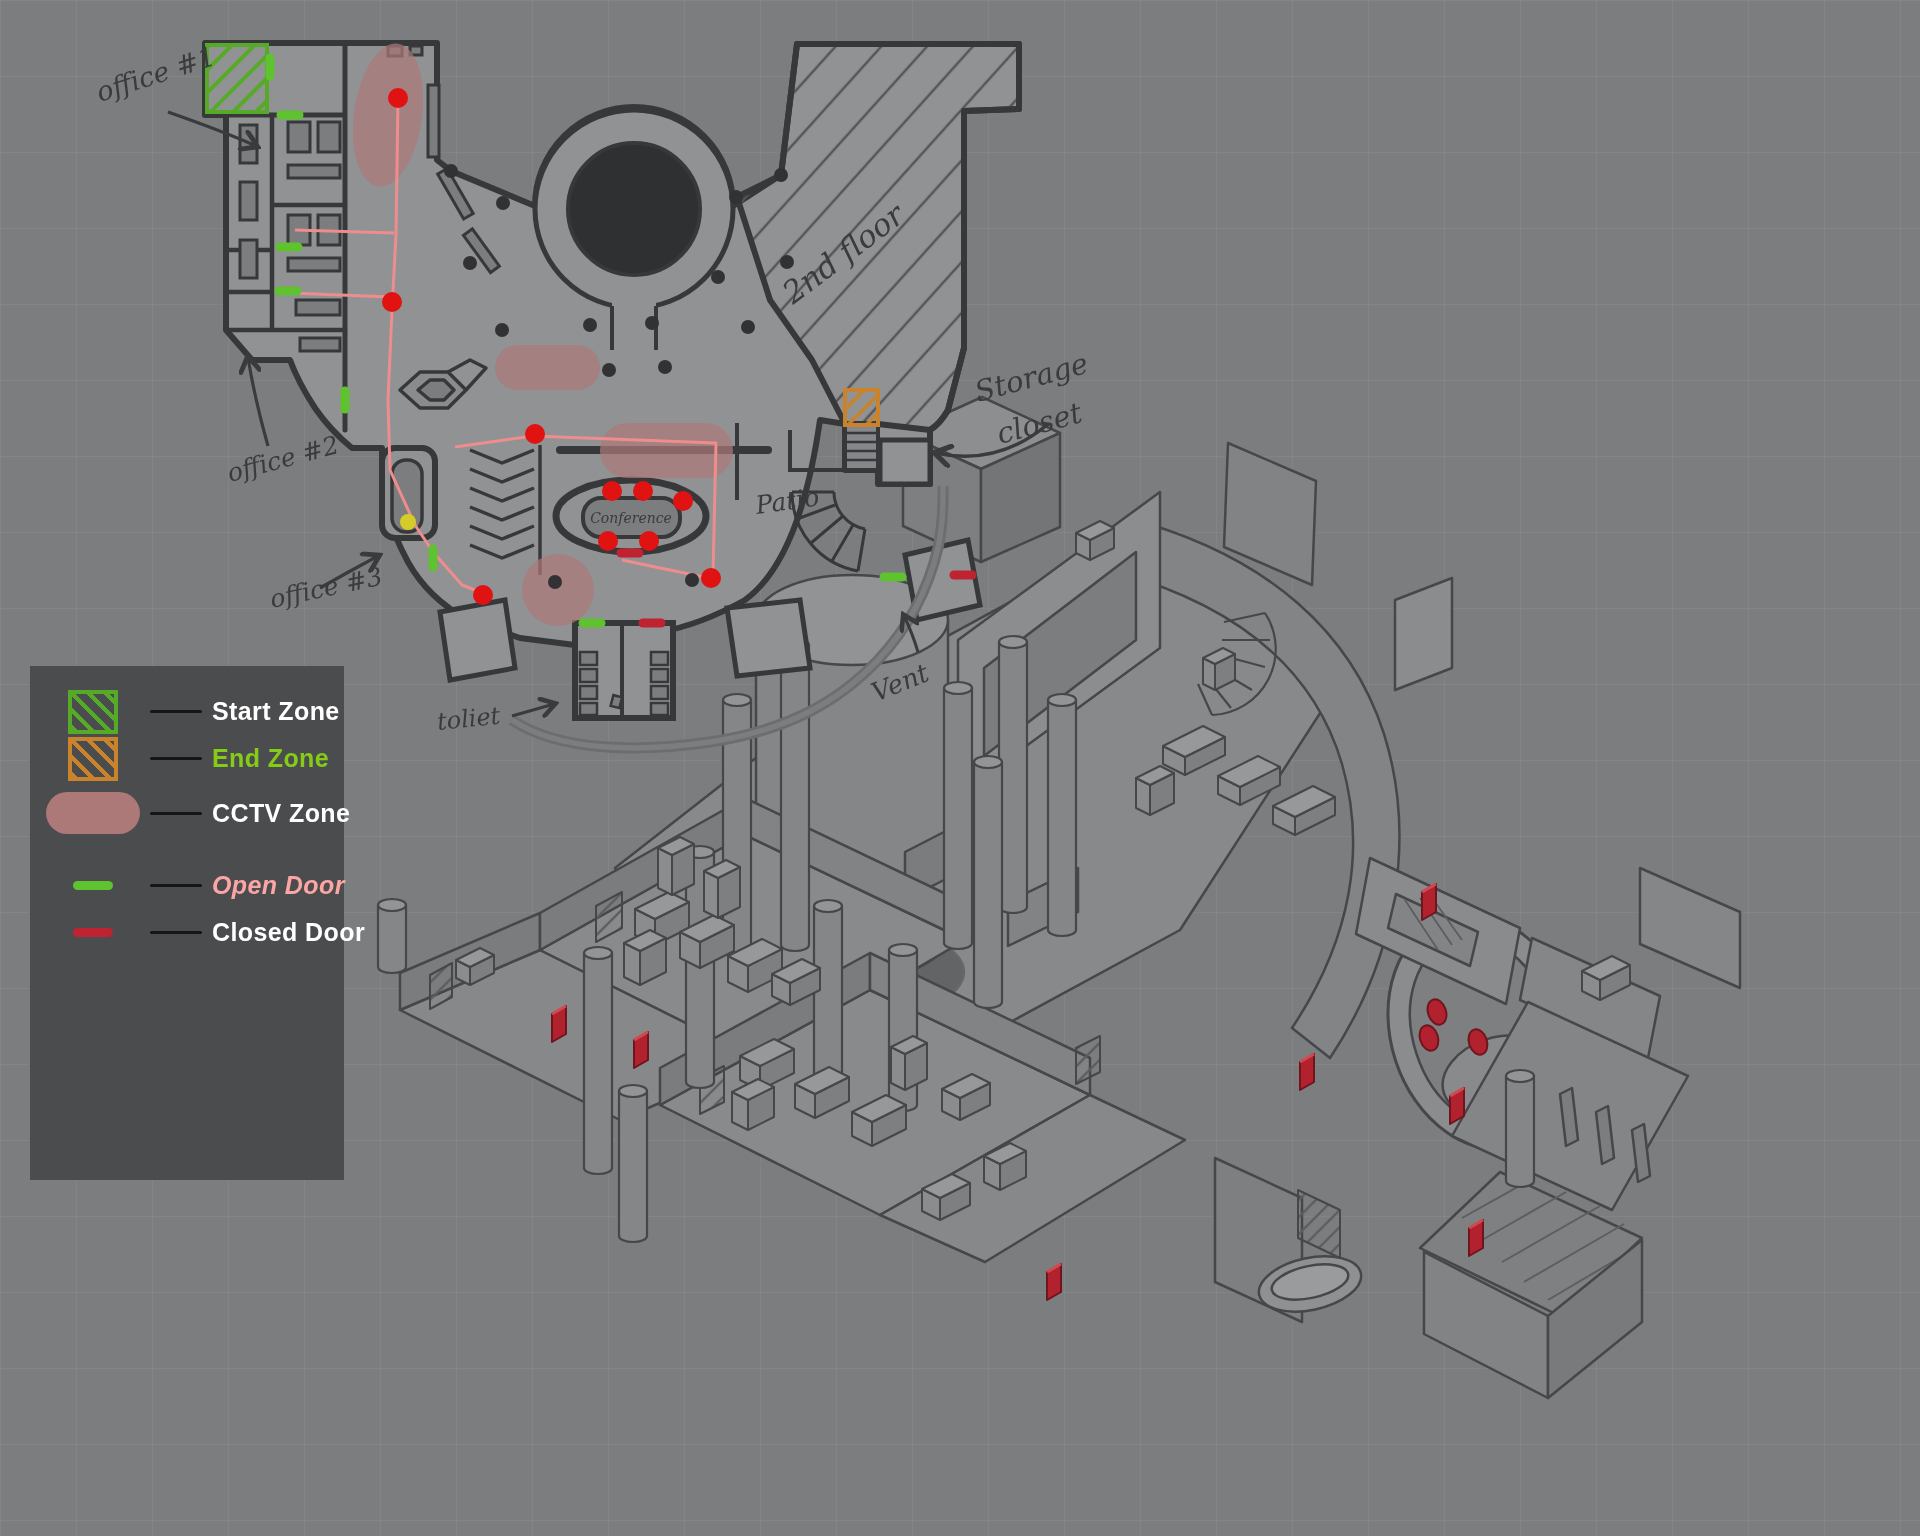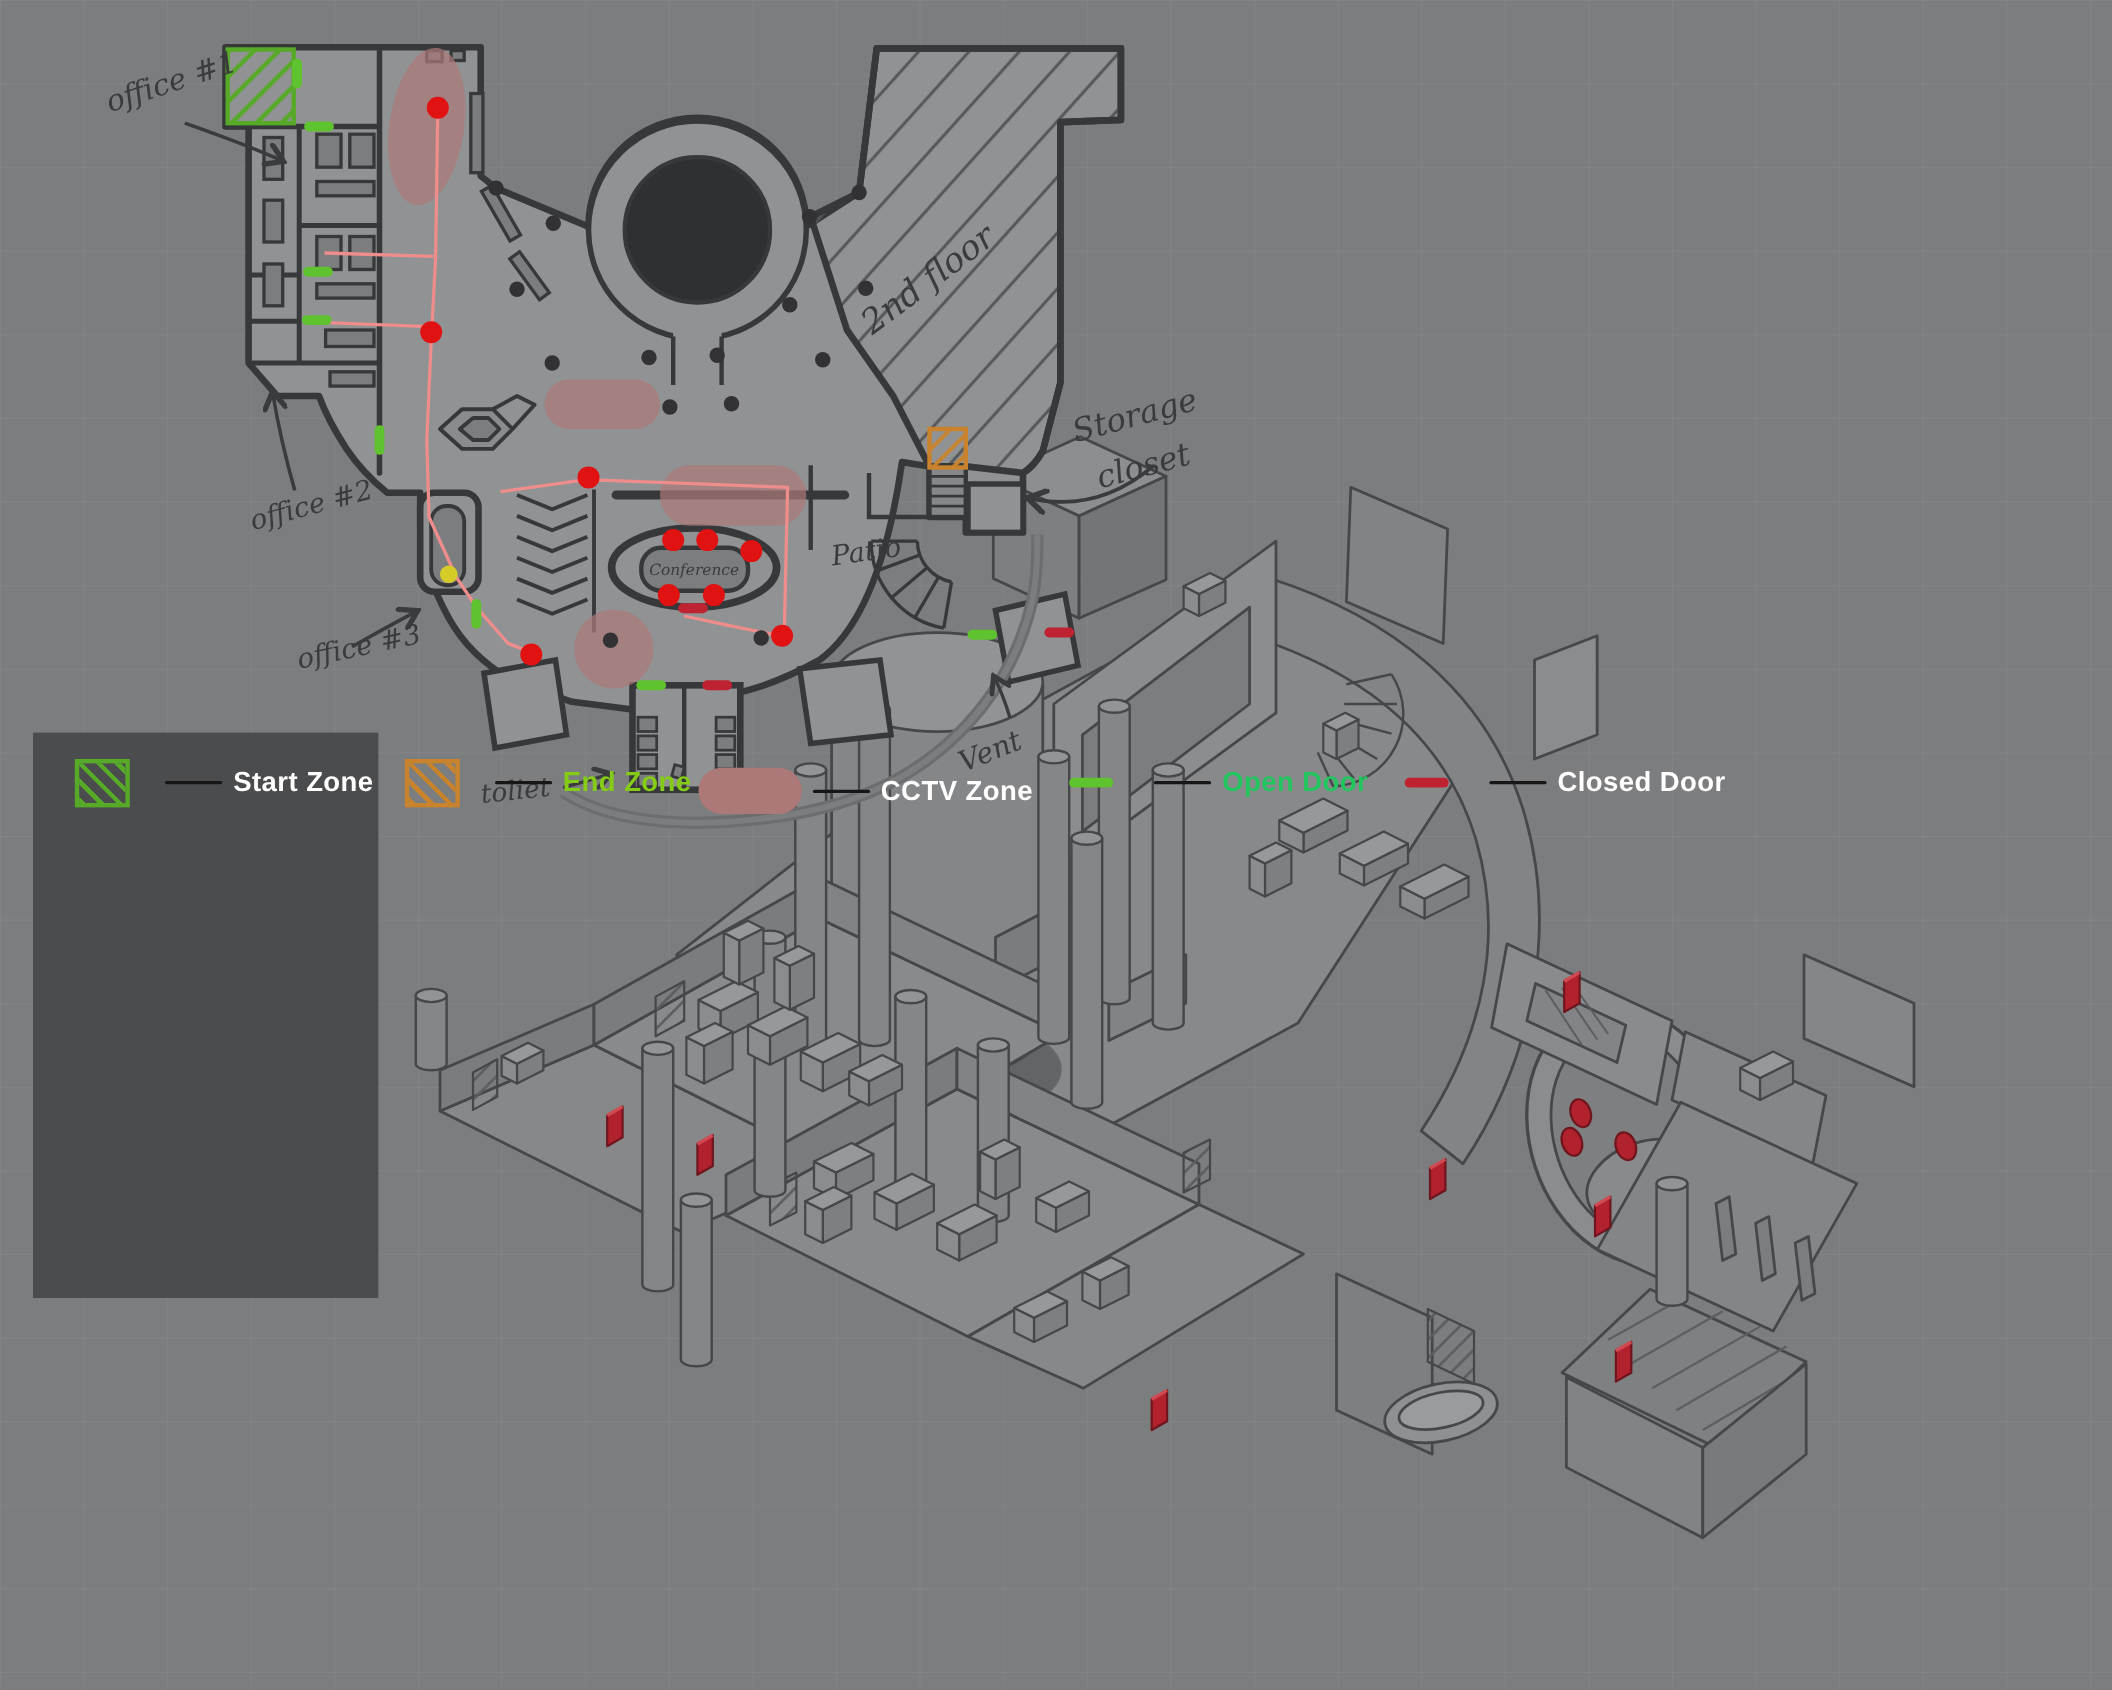--- a/index.html
+++ b/index.html
@@ -10,21 +10,21 @@
       linear-gradient(to right, rgba(255,255,255,.05) 1px, transparent 1px),
       linear-gradient(to bottom, rgba(255,255,255,.05) 1px, transparent 1px);
     background-size:76px 76px;
     font-family:"Liberation Sans", sans-serif;
   }
   #board{position:absolute;left:0;top:0;}
   
   #legend{
     position:absolute;left:30px;top:666px;width:314px;height:514px;
     background:#4b4c4e;box-sizing:border-box;padding:22px 10px 0 10px;
-    display:flex;flex-direction:row;
+    display:flex;flex-direction:column;
   }
   .lrow{display:flex;align-items:center;height:47px;flex:0 0 auto;}
   .lrow.tall{height:62px;text-align:right;}
   .lspacer{height:18px;flex:0 0 auto;}
   .lsw{width:106px;display:flex;justify-content:center;align-items:center;flex:0 0 auto;}
   .lconn{width:52px;height:3px;background:#161616;border-radius:2px;flex:0 0 auto;margin:0 10px 0 4px;}
   .llab{color:#fff;font-weight:bold;font-size:25px;letter-spacing:.4px;white-space:nowrap;}
   
   .sw-hatch{width:42px;height:36px;box-sizing:content-box;}
   .sw-dot-large{width:29px;height:23px;border-radius:50%;}
@@ -519,21 +519,21 @@
       </div>
       <div class="lconn"></div>
       <div class="llab" style="color: rgb(255, 255, 255);">CCTV Zone</div>
     </div>
     <div class="lspacer"></div>
     <div class="lrow">
       <div class="lsw">
         <div class="sw-pill" style="background: rgb(95, 194, 47);"></div>
       </div>
       <div class="lconn"></div>
-      <div class="llab" style="color: #22c55e;">Open Door</div>
+      <div class="llab" style="color: #fca5a5; font-style: italic;">Open Door</div>
     </div>
     <div class="lrow">
       <div class="lsw">
         <div class="sw-pill" style="background: rgb(191, 34, 48);"></div>
       </div>
       <div class="lconn"></div>
       <div class="llab" style="color: rgb(255, 255, 255);">Closed Door</div>
     </div>
   </div>
 

